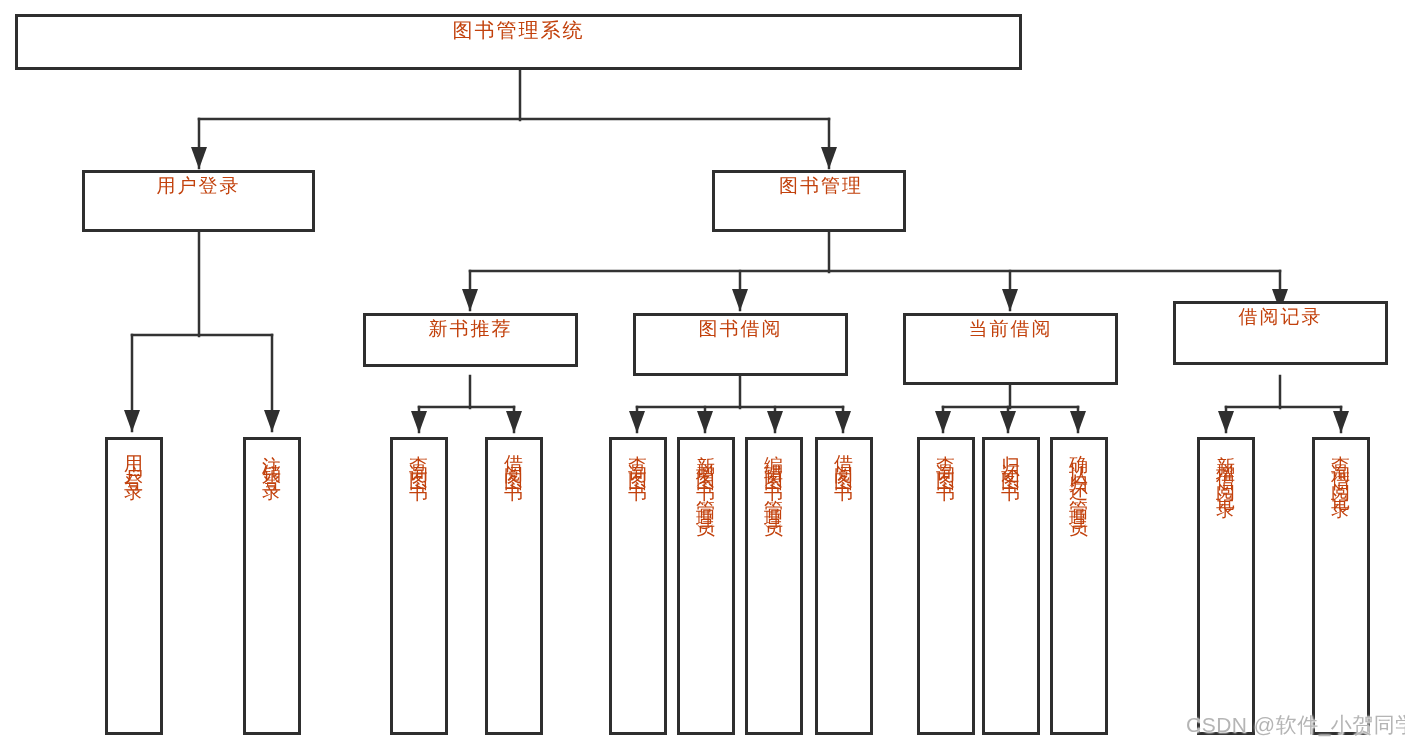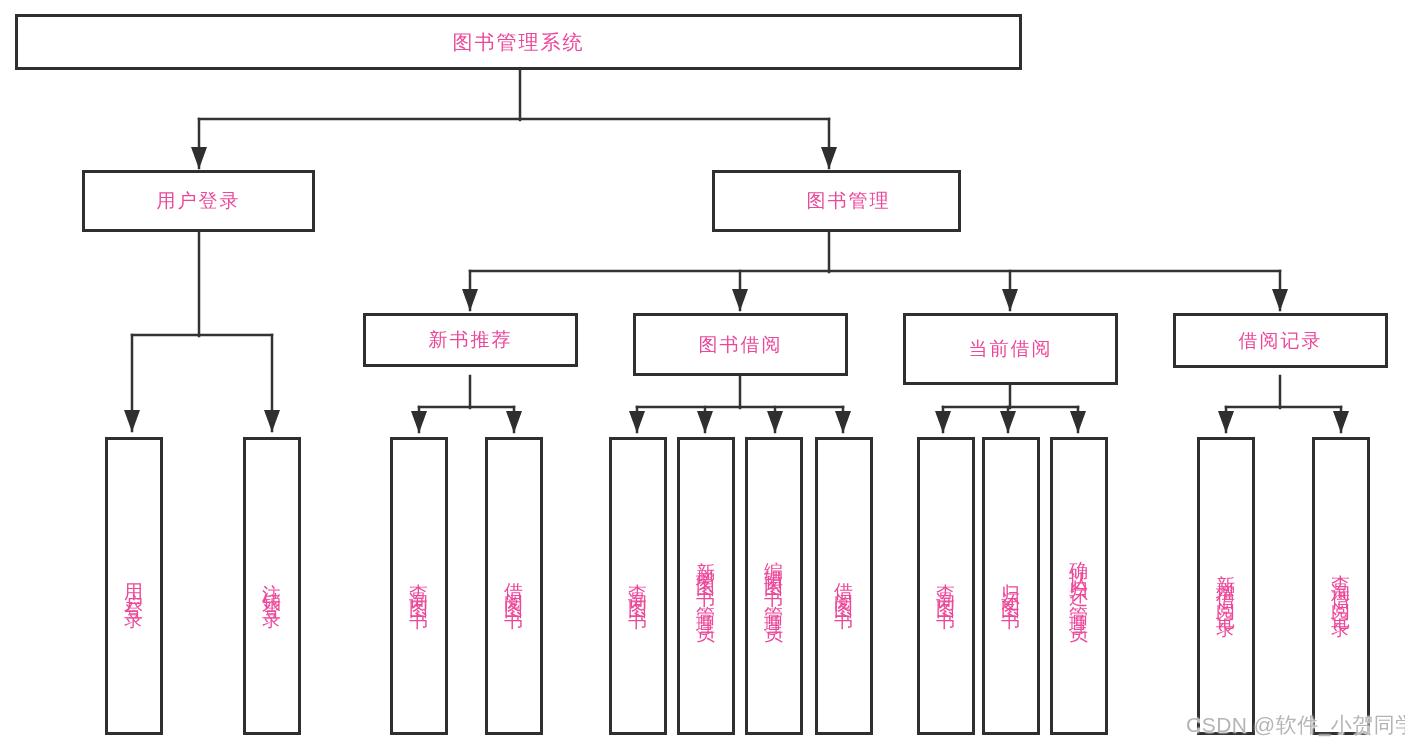--- a/index.html
+++ b/index.html
@@ -28,23 +28,22 @@
     stroke: #333333;
     stroke-width: 2.5;
     stroke-linecap: square;
   }
   .box {
     position: absolute;
     box-sizing: border-box;
     background: #ffffff;
     border: 3px solid #2f2f2f;
     display: flex;
-    align-items: center;
     justify-content: center;
-    color: #ec4899;
+    color: #c2410c;
     z-index: 2;
   }
   .hbox span {
     font-size: 19px;
     letter-spacing: 2px;
     white-space: nowrap;
   }
   .root-box span {
     font-size: 20px;
     letter-spacing: 2px;
@@ -126,34 +125,34 @@
     <path class="line" d="M1341,407 L1341,432" marker-end="url(#arrowhead)"></path>
   </svg>
 
   <div class="box hbox root-box" style="left:15px; top:14px; width:1007px; height:56px;">
     <span>图书管理系统</span>
   </div>
 
   <div class="box hbox" style="left:82px; top:170px; width:233px; height:62px;">
     <span>用户登录</span>
   </div>
-  <div class="box hbox" style="left:712px; top:170px; width:249px; height:62px;padding-left:24px;">
+  <div class="box hbox" style="left:712px; top:170px; width:194px; height:62px;padding-left:24px;">
     <span>图书管理</span>
   </div>
 
   <div class="box hbox" style="left:363px; top:313px; width:215px; height:54px;">
     <span>新书推荐</span>
   </div>
   <div class="box hbox" style="left:633px; top:313px; width:215px; height:63px;">
     <span>图书借阅</span>
   </div>
   <div class="box hbox" style="left:903px; top:313px; width:215px; height:72px;">
     <span>当前借阅</span>
   </div>
-  <div class="box hbox" style="left:1173px; top:313px; width:215px; height:55px;">
+  <div class="box hbox" style="left:1173px; top:301px; width:215px; height:64px;">
     <span>借阅记录</span>
   </div>
 
   <div class="box leaf" style="left:105px;">
     <span>用户登录</span>
   </div>
   <div class="box leaf" style="left:243px;">
     <span>注销登录</span>
   </div>
 

